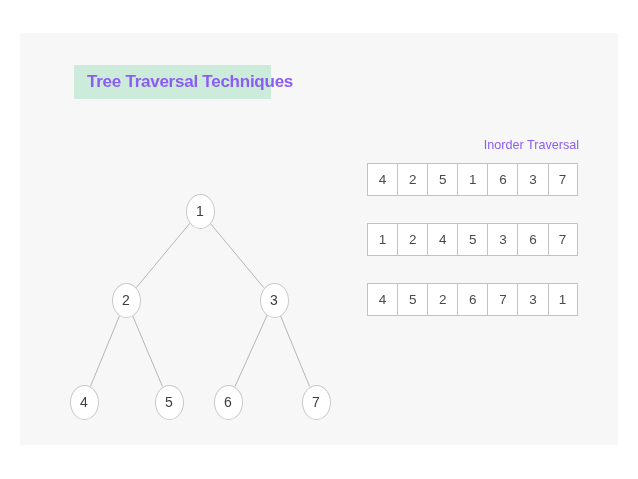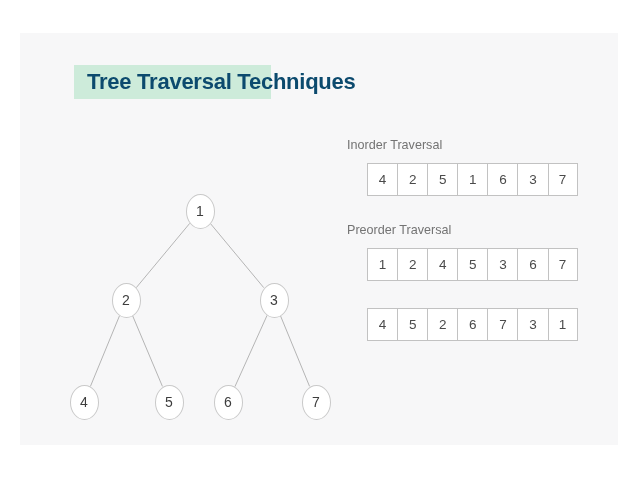--- a/index.html
+++ b/index.html
@@ -37,23 +37,23 @@
     top: 0;
     width: 197px;
     height: 34px;
     background: #cdebda;
   }
   #title-text {
     position: relative;
     display: block;
     padding-left: 13px;
     line-height: 34px;
-    font-size: 22px;
+    font-size: 17px;
     font-weight: bold;
-    color: #0c4a6e;
+    color: #8b5cf6;
     letter-spacing: -0.25px;
     white-space: nowrap;
   }
 
   
   #tree-area {
     position: absolute;
     left: 0px;
     top: 108px;
     width: 320px;
@@ -89,23 +89,23 @@
     position: absolute;
     left: 327px;
     top: 105px;
     width: 260px;
   }
   .traversal-block {
     margin-bottom: 27px;
   }
   .traversal-heading {
     display: block;
-    text-align: left;
+    text-align: right;
     font-size: 12.6px;
-    color: #737373;
+    color: #8b5cf6;
     margin-bottom: 11px;
     width: 232px;
   }
   .traversal-array {
     display: flex;
     margin-left: 20px;
     width: 211px;
   }
   .array-cell {
     width: 30.1px;
@@ -189,21 +189,20 @@
           </div>
           <div class="array-cell">
             <span class="array-cell-value">3</span>
           </div>
           <div class="array-cell">
             <span class="array-cell-value">7</span>
           </div>
         </div>
       </div>
       <div class="traversal-block">
-        <span class="traversal-heading">Preorder Traversal</span>
         <div class="traversal-array">
           <div class="array-cell">
             <span class="array-cell-value">1</span>
           </div>
           <div class="array-cell">
             <span class="array-cell-value">2</span>
           </div>
           <div class="array-cell">
             <span class="array-cell-value">4</span>
           </div>

